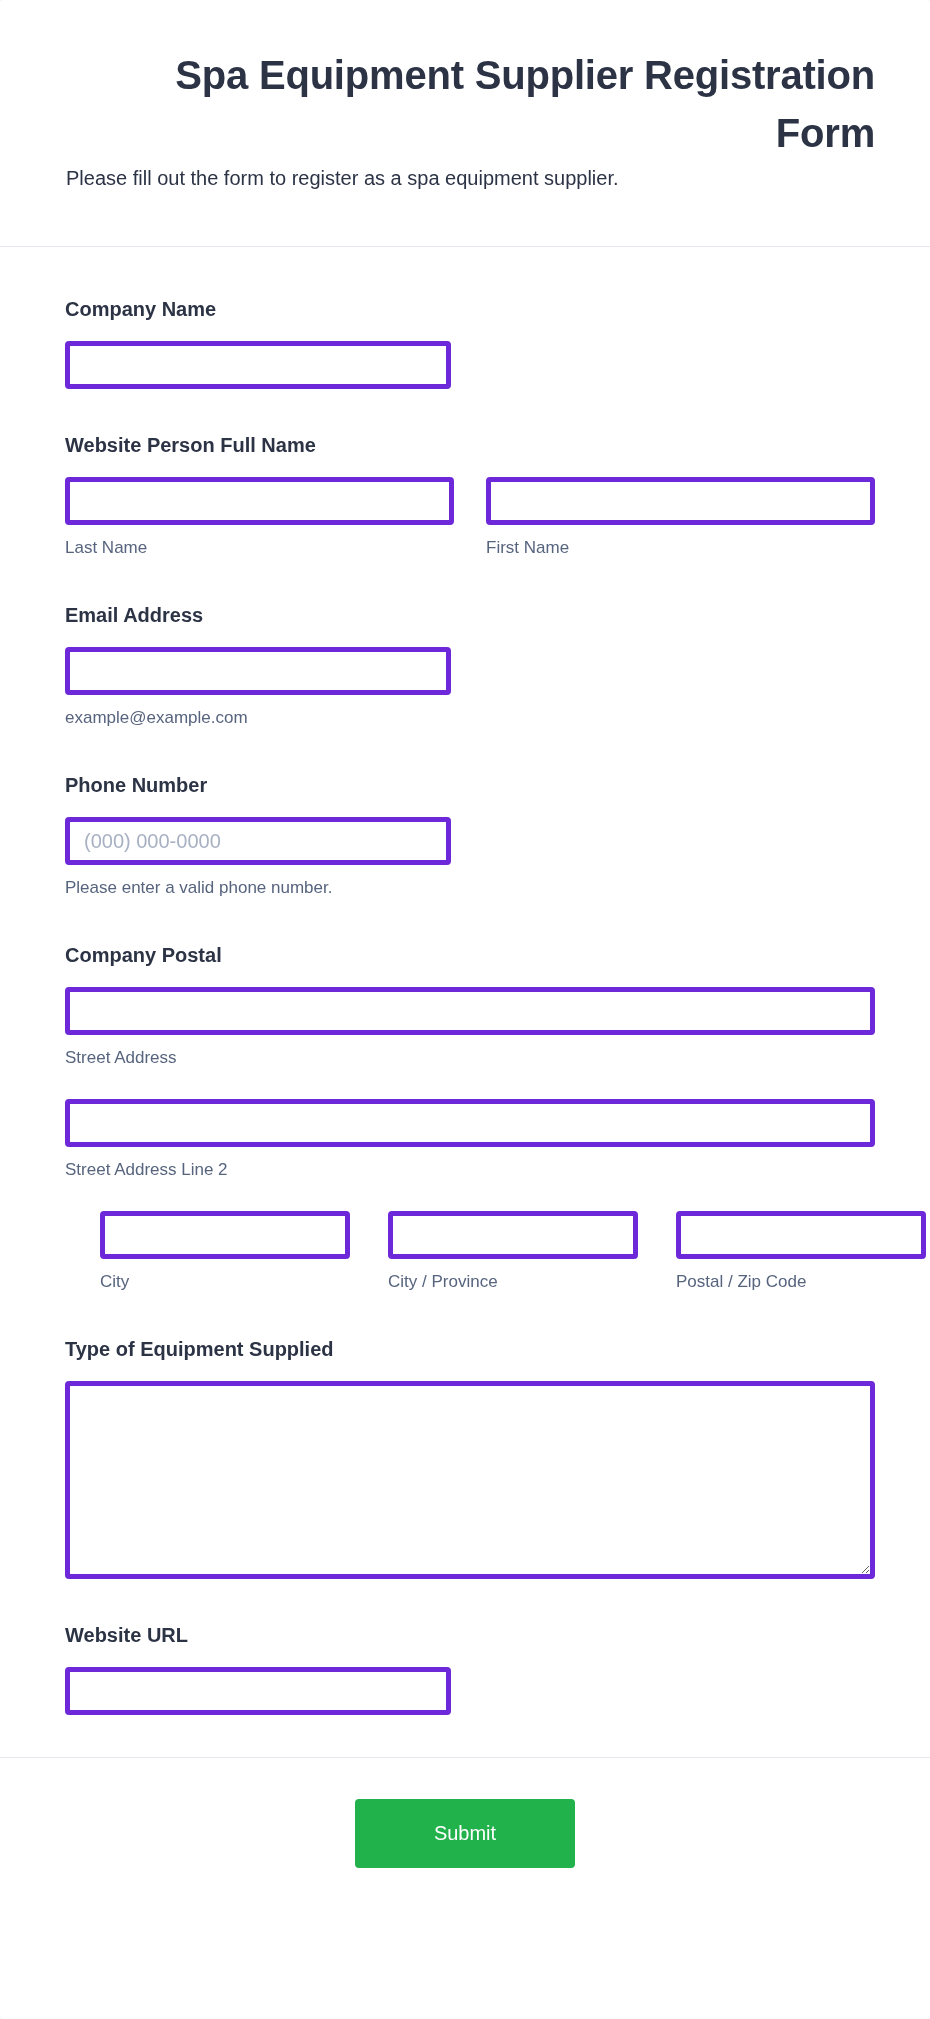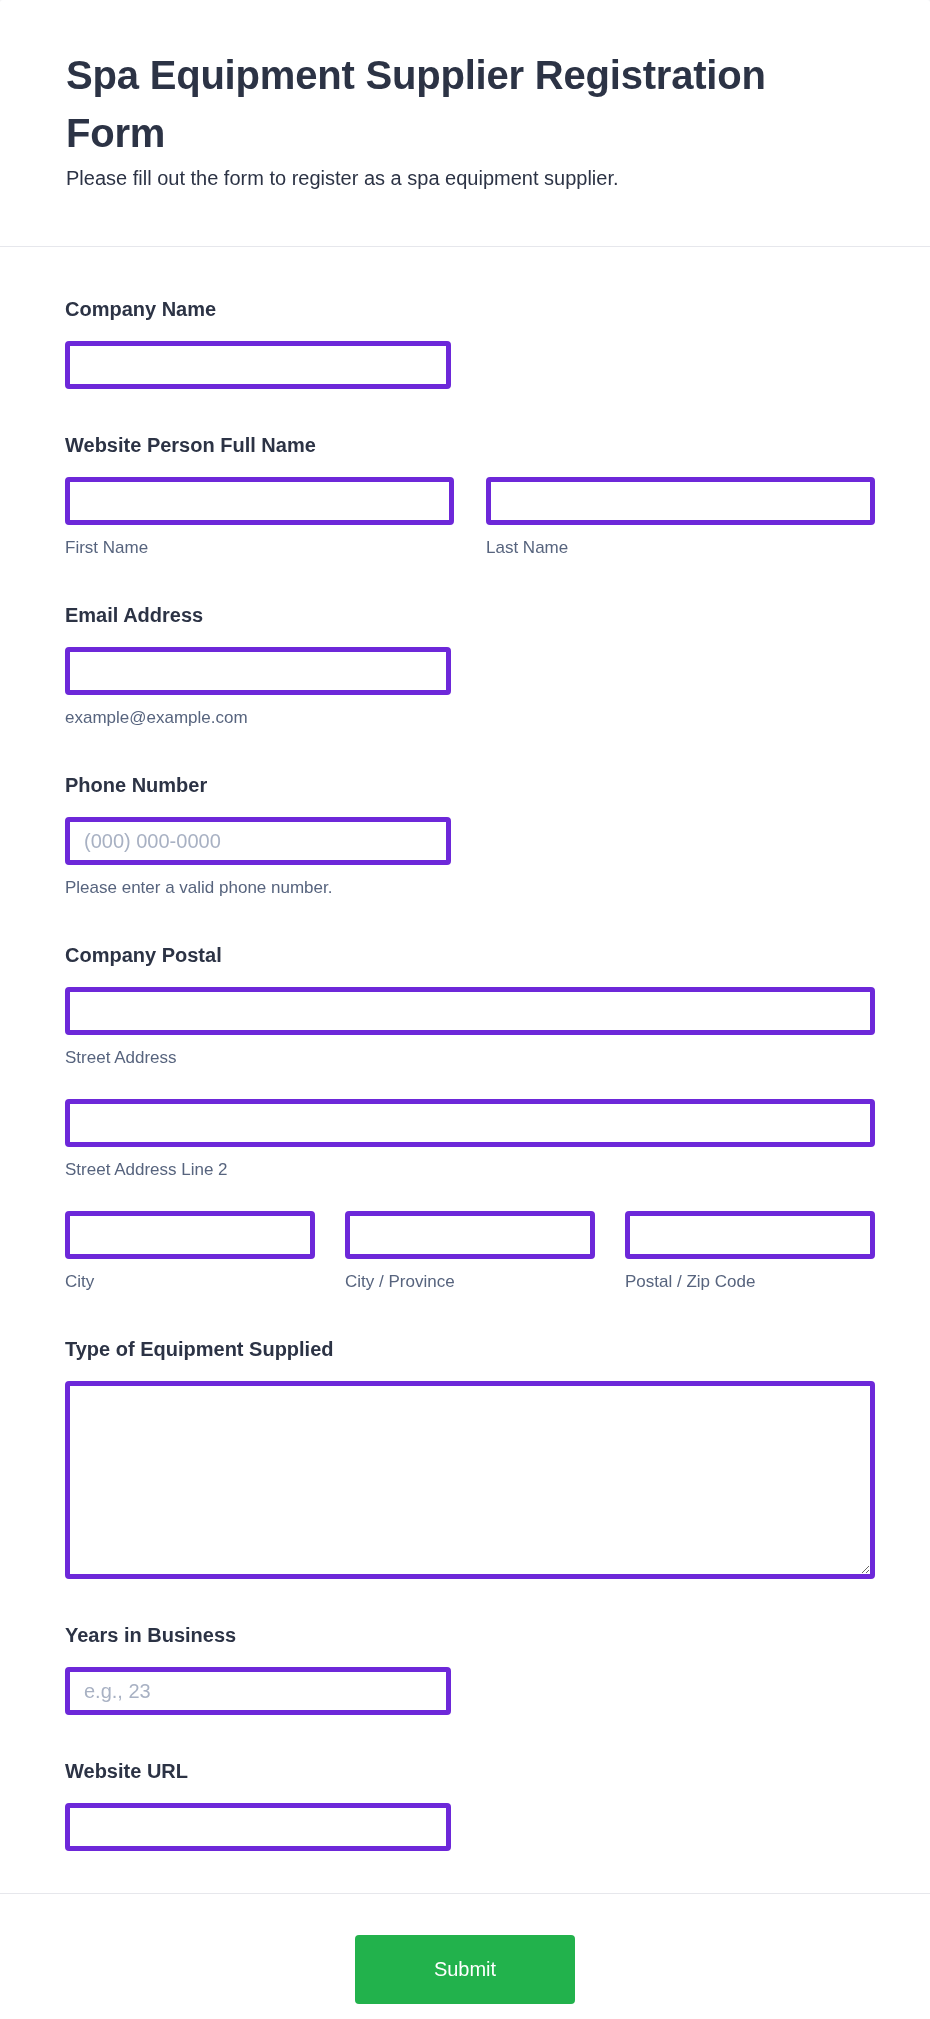--- a/index.html
+++ b/index.html
@@ -15,20 +15,21 @@
   }
   
   .form-header { padding: 46px 55px 0 66px; }
   .form-title {
     margin: 0;
     color: #2c3345;
     font-size: 40px;
     line-height: 58px;
     font-weight: 700;
     letter-spacing: -0.2px;
+    text-align: right;
   }
   .form-title .line { display: block; }
   .form-subtitle {
     margin: 3px 0 0 0;
     color: #2c3345;
     font-size: 20px;
     line-height: 27px;
     font-weight: 400;
   }
   .divider {
@@ -79,21 +80,22 @@
   .grid-2 {
     display: grid;
     grid-template-columns: 389px 389px;
     column-gap: 32px;
   }
   .grid-2 .text-input { width: 100%; }
   
   .grid-3 {
     display: grid;
     grid-template-columns: 250px 250px 250px;
-    column-gap: 30px;
+    column-gap: 38px;
+    margin-left: 35px;
   }
   .grid-3 .text-input { width: 100%; }
   .sub-row { margin-top: 30px; }
   
   .divider-bottom { border: none; border-top: 1px solid #e6e7ec; margin: 0; }
   .submit-area { padding: 41px 0 51px 0; }
   .submit-btn {
     display: block;
     margin: 0 auto;
     width: 220px;
@@ -127,25 +129,25 @@
     <div class="question">
       <label class="q-label">Company Name</label>
       <input type="text" class="text-input w-short" value="" style="">
     </div>
 
     <div class="question">
       <label class="q-label">Website Person Full Name</label>
       <div class="grid-2">
         <div>
           <input type="text" class="text-input" value="" style="">
+          <div class="sublabel">Last Name</div>
+        </div>
+        <div>
+          <input type="text" class="text-input" value="" style="">
           <div class="sublabel">First Name</div>
-        </div>
-        <div>
-          <input type="text" class="text-input" value="" style="">
-          <div class="sublabel">Last Name</div>
         </div>
       </div>
     </div>
 
     <div class="question">
       <label class="q-label">Email Address</label>
       <input type="text" class="text-input w-short" value="" style="">
       <div class="sublabel">example@example.com</div>
     </div>
 
@@ -178,24 +180,20 @@
           <div class="sublabel">Postal / Zip Code</div>
         </div>
       </div>
     </div>
 
     <div class="question">
       <label class="q-label">Type of Equipment Supplied</label>
       <textarea class="text-area" style=""></textarea>
     </div>
 
-    <div class="question">
-      <label class="q-label">Years in Business</label>
-      <input type="text" class="text-input w-short" placeholder="e.g., 23" style="">
-    </div>
 
     <div class="question">
       <label class="q-label">Website URL</label>
       <input type="text" class="text-input w-short" value="" style="">
     </div>
 
   </div>
 
   <hr class="divider-bottom">
   <div class="submit-area">

